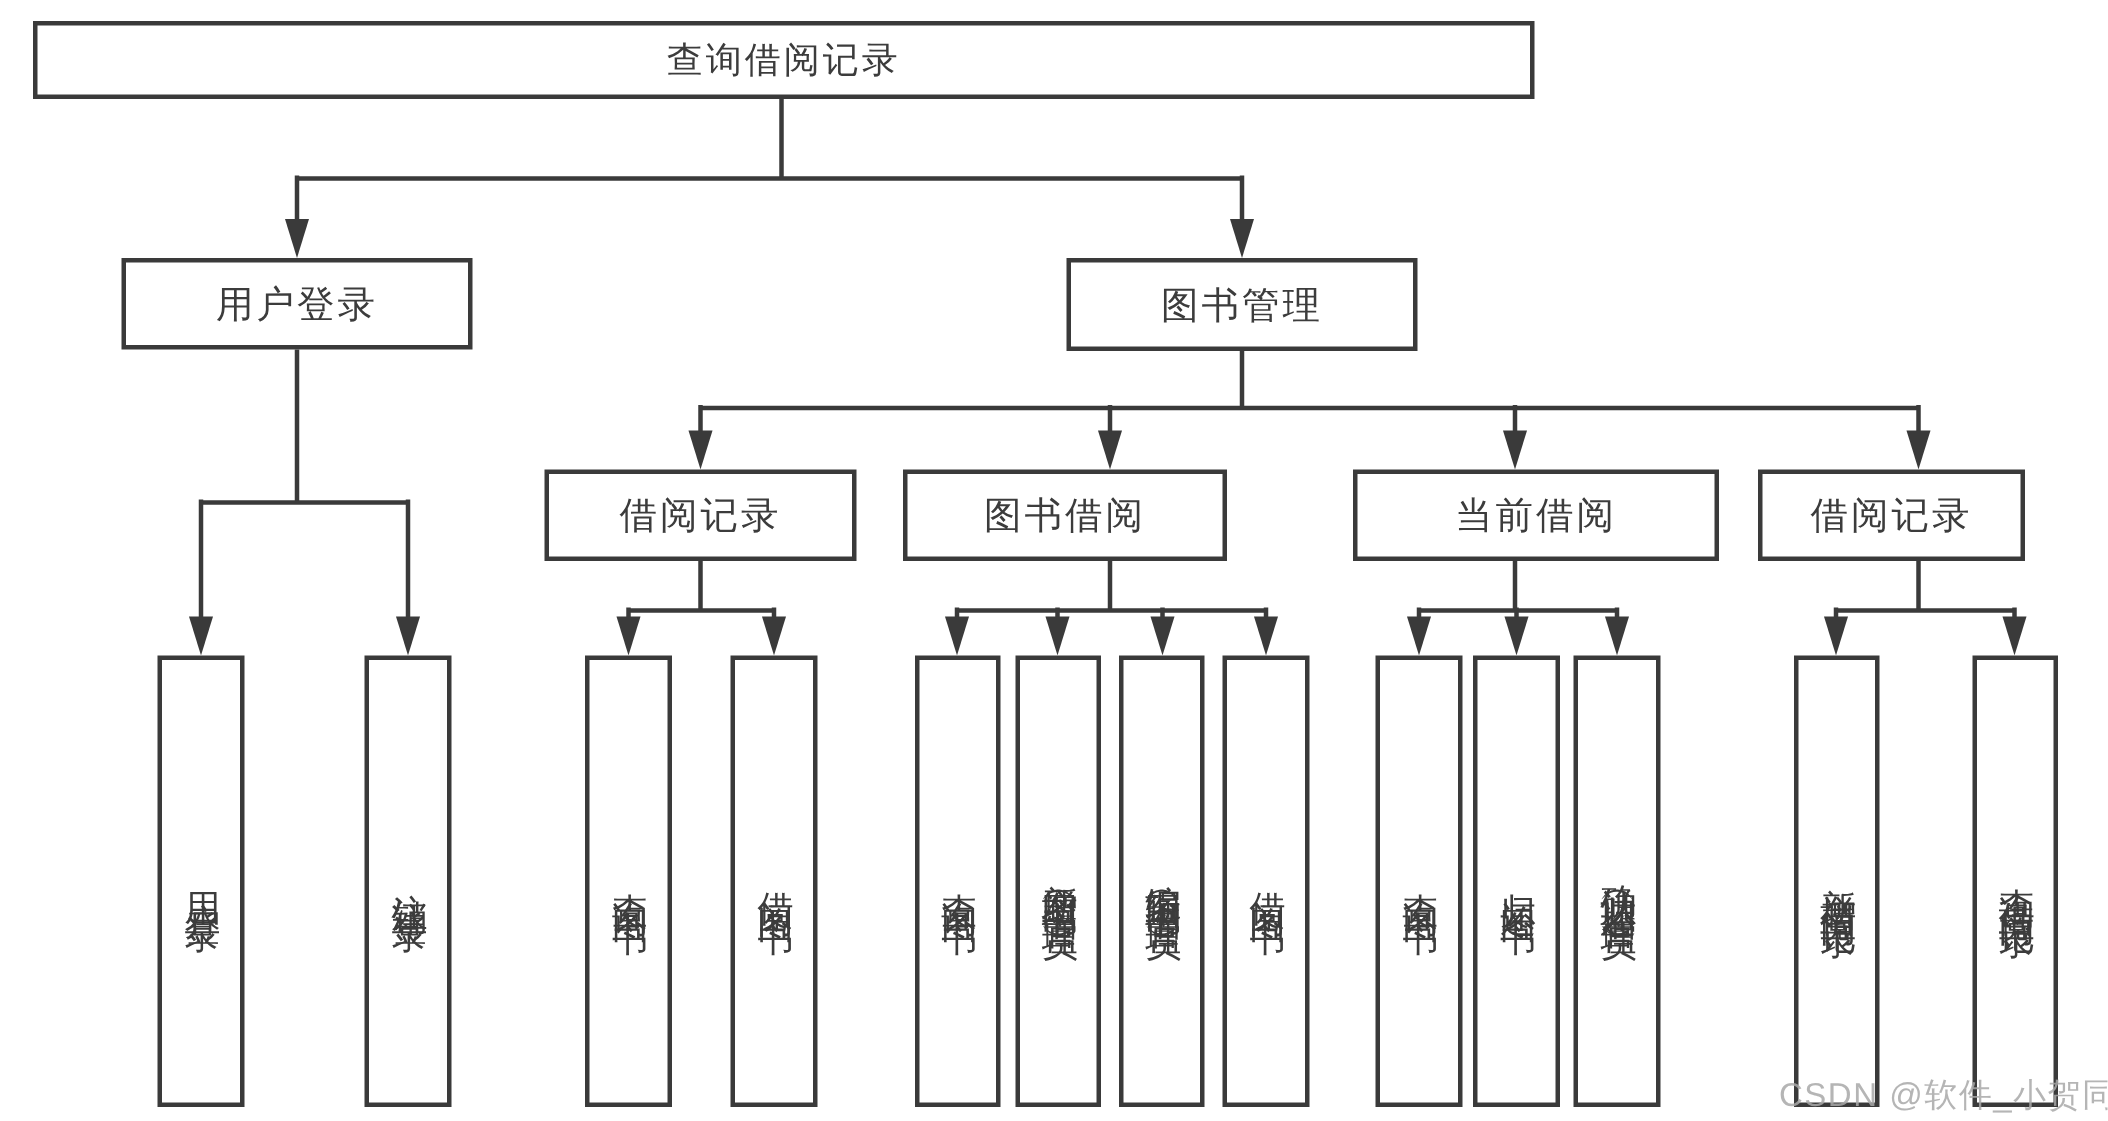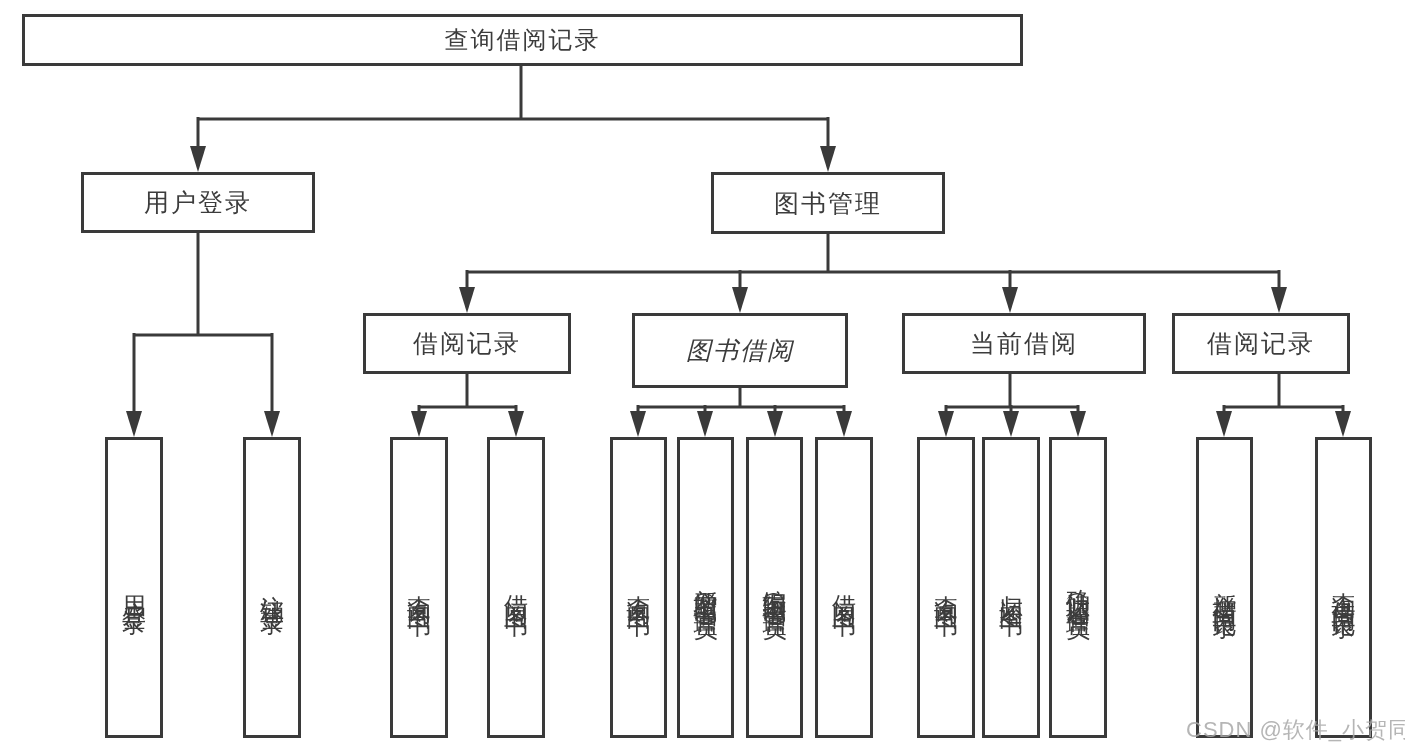--- a/index.html
+++ b/index.html
@@ -104,21 +104,21 @@
 <div class="box hnode" style="left:81px; top:172px; width:234px; height:61px;">
   <span>用户登录</span>
 </div>
 <div class="box hnode" style="left:711px; top:172px; width:234px; height:62px;">
   <span>图书管理</span>
 </div>
 
 <div class="box hnode" style="left:363px; top:313px; width:208px; height:61px;">
   <span>借阅记录</span>
 </div>
-<div class="box hnode" style="left:632px; top:313px; width:216px; height:75px;font-style:italic;">
+<div class="box hnode" style="left:602px; top:313px; width:216px; height:61px;">
   <span>图书借阅</span>
 </div>
 <div class="box hnode" style="left:902px; top:313px; width:244px; height:61px;">
   <span>当前借阅</span>
 </div>
 <div class="box hnode" style="left:1172px; top:313px; width:178px; height:61px;">
   <span>借阅记录</span>
 </div>
 
 <div class="box leaf" style="left:105px; top:437px; width:58px; height:301px;">

